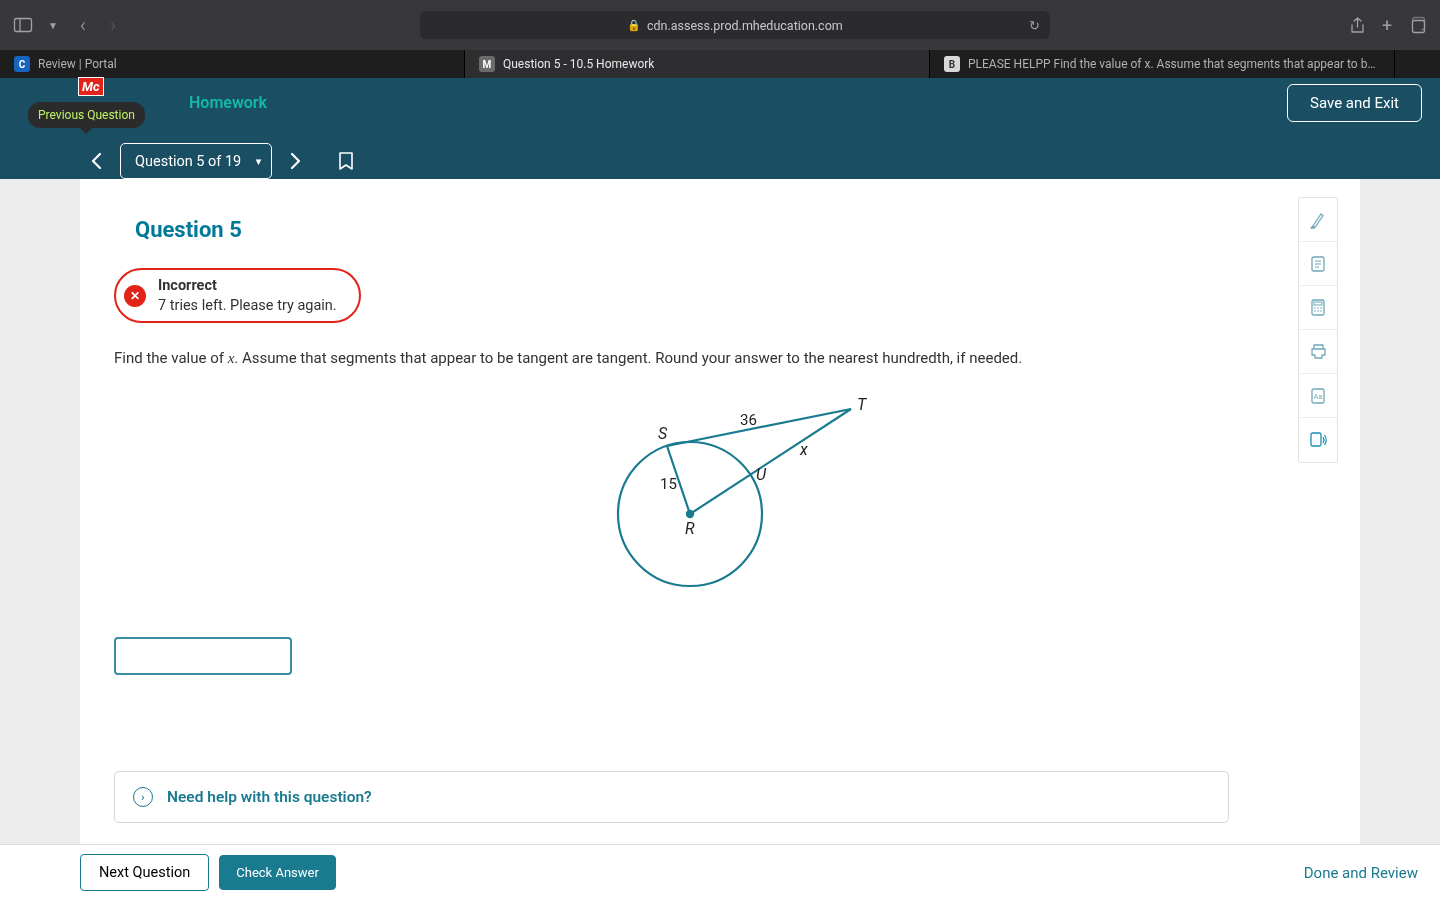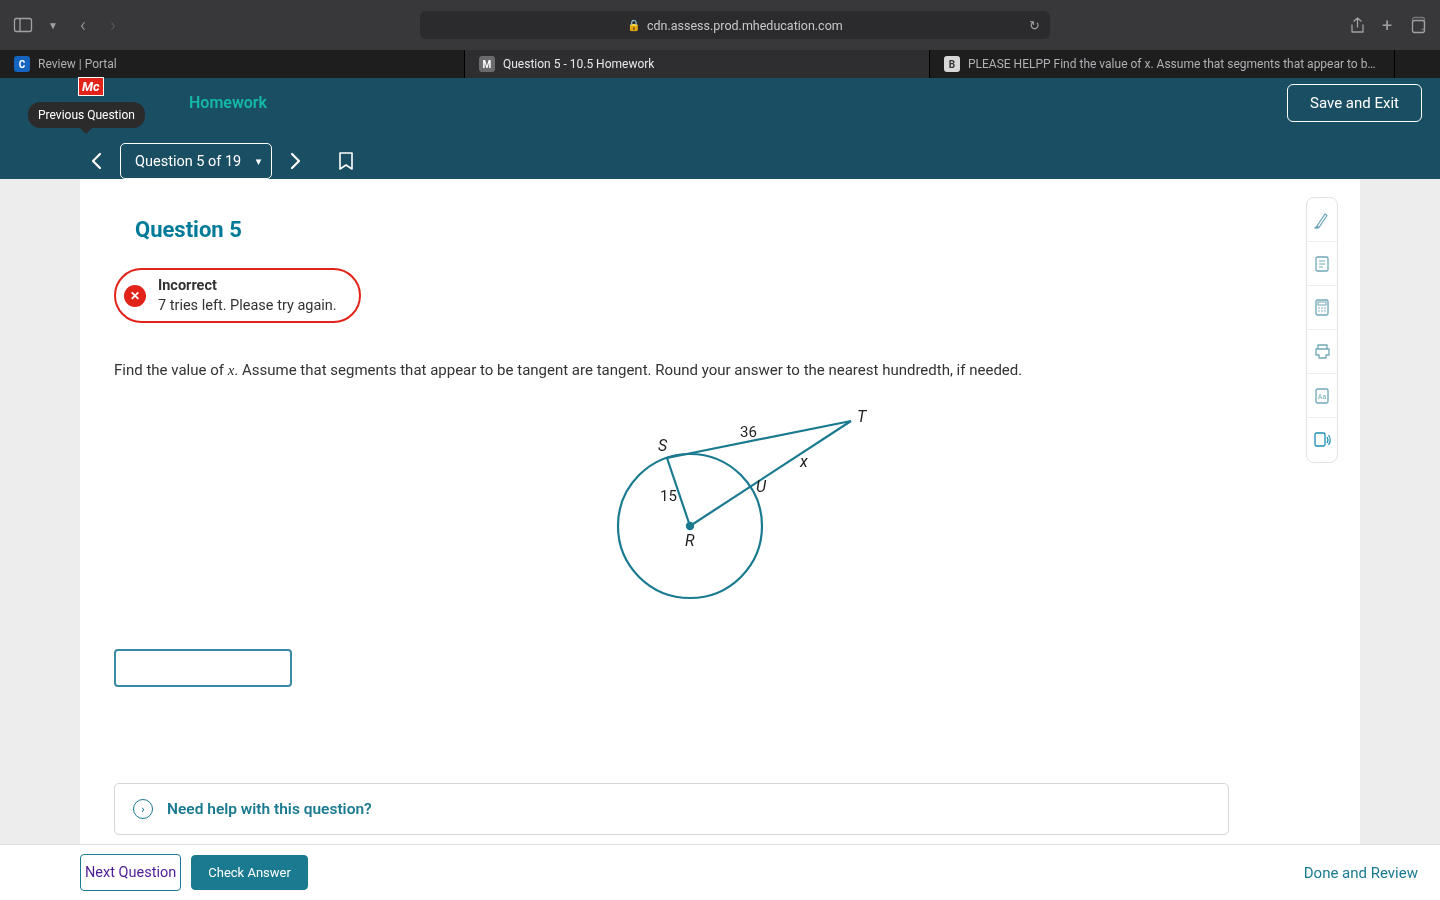--- a/index.html
+++ b/index.html
@@ -21,59 +21,59 @@
 .tab-ico { width: 16px; height: 16px; border-radius: 3px; display: inline-flex; align-items: center; justify-content: center; font-size: 10px; font-weight: 700; flex-shrink: 0; }
 .tab-title { overflow: hidden; text-overflow: ellipsis; }
 
 
 .app-header { background: #1a4e63; height: 49px; display: flex; align-items: center; padding: 0 18px 0 78px; position: relative; }
 .mc-badge { position: absolute; left: 78px; top: -1px; background: #e2231a; color: #fff; font-size: 13px; font-weight: 700; padding: 1px 3px; border: 1px solid #fff; font-style: italic; }
 .hw-title { color: #14b8a6; font-weight: 600; font-size: 16px; margin-left: 111px; }
 .save-exit { margin-left: auto; border: 1.5px solid #fff; color: #fff; background: transparent; padding: 9px 22px; border-radius: 6px; font-size: 15px; cursor: pointer; }
 
 
-.tooltip { position: absolute; left: 28px; top: 102px; background: #2b2b2b; color: #ffffff; font-size: 12px; padding: 6px 10px; border-radius: 12px; z-index: 50; }
+.tooltip { position: absolute; left: 28px; top: 102px; background: #2b2b2b; color: #bef264; font-size: 12px; padding: 6px 10px; border-radius: 12px; z-index: 50; }
 .tooltip::after { content: ""; position: absolute; left: 50%; top: 100%; border: 6px solid transparent; border-top-color: #2b2b2b; margin-left: -6px; }
 
 
 .nav-bar { background: #1a4e63; height: 52px; display: flex; align-items: flex-end; padding-left: 78px; gap: 6px; }
 .nav-arrow { width: 36px; height: 36px; display: flex; align-items: center; justify-content: center; color: #fff; cursor: pointer; font-size: 18px; }
 .q-select { border: 1.5px solid #fff; border-radius: 5px; height: 36px; display: flex; align-items: center; padding: 0 30px 0 14px; color: #fff; font-size: 14.5px; cursor: pointer; position: relative; }
 .q-select::after { content: "▾"; position: absolute; right: 10px; font-size: 11px; }
 .bookmark-ico { color: #fff; margin-left: 8px; }
 
 
 .main-wrap { background: #ededed; height: 721px; display: flex; justify-content: center; position: relative; }
 .content-card { background: #fff; width: 1280px; margin-top: 0; padding: 38px 34px 20px; position: relative; }
 
 .q-heading { color: #007a99; font-size: 22px; font-weight: 700; margin-bottom: 26px; margin-left: 21px; }
 
 .feedback-pill { display: inline-flex; align-items: center; gap: 12px; border: 2px solid #e2231a; border-radius: 999px; padding: 6px 22px 6px 8px; margin-bottom: 26px; }
 .x-circle { width: 22px; height: 22px; background: #e2231a; border-radius: 50%; color: #fff; display: flex; align-items: center; justify-content: center; font-size: 12px; font-weight: 700; }
 .feedback-txt { font-size: 14.5px; line-height: 1.35; color: #333; }
 .feedback-txt b { font-weight: 700; }
 
-.prompt-txt { font-size: 15px; color: #333; margin-bottom: 22px; margin-top: 12px; }
+.prompt-txt { font-size: 15px; color: #333; margin-bottom: 22px; }
 .prompt-txt .var-x { font-style: italic; font-family: Georgia, serif; }
 
 .figure { width: 100%; height: 220px; display: flex; justify-content: center; margin-bottom: 28px; }
 
 .answer-input { width: 178px; height: 38px; border: 2px solid #3a8aa3; border-radius: 4px; font-size: 15px; padding: 0 10px; outline: none; }
 
 .help-bar { margin-top: 96px; border: 1px solid #d6d6d6; border-radius: 5px; padding: 15px 18px; display: flex; align-items: center; gap: 14px; color: #1a7a8f; font-size: 15.5px; font-weight: 600; cursor: pointer; width: 1115px; }
 .help-bar .circ { width: 20px; height: 20px; border: 1.5px solid #1a7a8f; border-radius: 50%; display: flex; align-items: center; justify-content: center; font-size: 11px; }
 
 
-.tool-rail { position: absolute; right: 22px; top: 18px; width: 32px; background: #fff; border: 1px solid #e2e2e2; border-radius: 8px; display: flex; flex-direction: column; }
+.tool-rail { position: absolute; right: 22px; top: 18px; width: 40px; background: #fff; border: 1px solid #e2e2e2; border-radius: 2px; display: flex; flex-direction: column; }
 .tool-btn { height: 44px; display: flex; align-items: center; justify-content: center; color: #6fa8b8; font-size: 16px; border-bottom: 1px solid #eee; cursor: pointer; }
 .tool-btn:last-child { border-bottom: none; color: #1a8fb5; }
 
 
 .footer-bar { position: absolute; left: 0; right: 0; bottom: 0; height: 56px; background: #fff; border-top: 1px solid #ddd; display: flex; align-items: center; padding: 0 22px 0 80px; gap: 10px; }
-.btn-outline { border: 1.5px solid #1a7a8f; color: #4c1d95; background: #fff; padding: 9px 4px; border-radius: 4px; font-size: 14.5px; cursor: pointer; }
+.btn-outline { border: 1.5px solid #1a7a8f; color: #000000; background: #fff; padding: 9px 18px; border-radius: 4px; font-size: 14.5px; cursor: pointer; }
 .btn-solid { border: 1.5px solid #1a7a8f; background: #1a7a8f; color: #fff; padding: 9px 16px; border-radius: 4px; font-size: 13px; cursor: pointer; }
 .link-right { margin-left: auto; color: #1a7a8f; font-size: 15px; cursor: pointer; }
 
 svg { overflow: visible; }
 </style>
 </head>
 <body>
 
 <div class="browser-chrome">
   <span class="chrome-ico">

